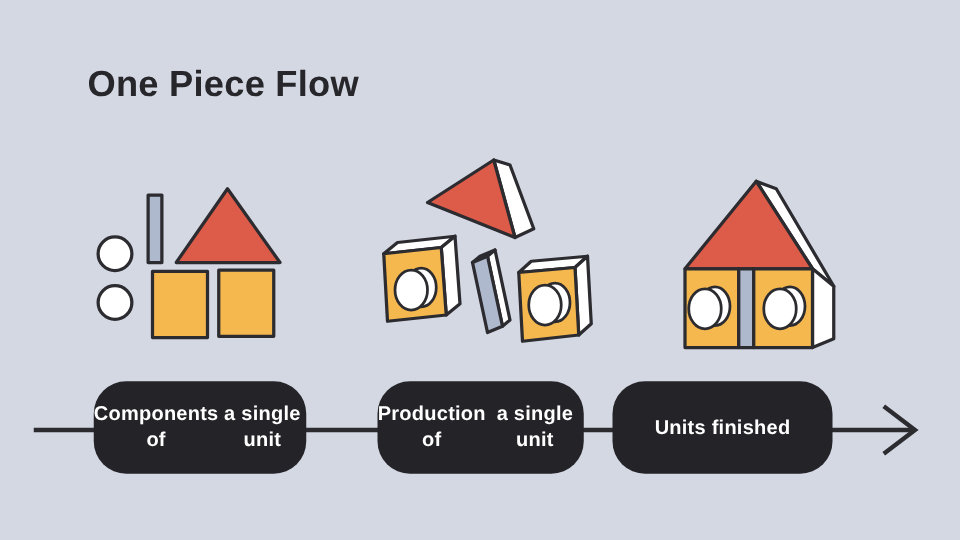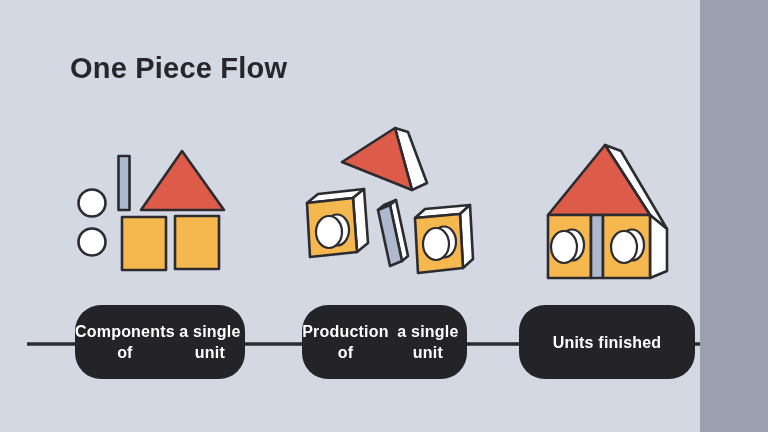--- a/index.html
+++ b/index.html
@@ -2,41 +2,41 @@
 <html style="--bg: #D4D8E3; --ink: #27272B; --box_bg: #232328; --box_text: #FFFFFF; --red: #DC5B49; --orange: #F5B84F; --bar_gray: #AFB9CD; --white: #FFFFFF; --outline: #2B2B30;"><head>
 <meta charset="utf-8">
 <style>
   :root{
     --bg:#D4D8E3; --ink:#27272B; --box_bg:#232328; --box_text:#FFFFFF;
     --red:#DC5B49; --orange:#F5B84F; --bar_gray:#AFB9CD; --white:#FFFFFF; --outline:#2B2B30;
   }
   *{margin:0;padding:0;box-sizing:border-box;}
   html,body{background:#9aa0ad;}
   .slide{
-    position:relative;width:700px;height:432px;overflow:hidden;
+    position:relative;width:768px;height:432px;overflow:hidden;
     background:var(--bg);
     font-family:"Liberation Sans","DejaVu Sans",sans-serif;
     padding-left:42px;
   }
   .title{
     position:absolute;left:70px;top:52px;
     font-size:29px;font-weight:700;letter-spacing:.2px;color:var(--ink);
   }
   .flow-svg{position:absolute;left:0;top:0;width:768px;height:432px;}
   .illus{position:absolute;}
   .illus svg{display:block;overflow:visible;}
   .stage-box{
     position:absolute;top:305px;height:74px;border-radius:26px;
     background:var(--box_bg);color:var(--box_text);
     display:flex;flex-direction:row;align-items:center;justify-content:center;
     text-align:center;font-weight:700;font-size:16px;line-height:21px;letter-spacing:.2px;
   }
   .stage-box.s1{left:75px;width:170px;}
   .stage-box.s2{left:302px;width:165px;}
-  .stage-box.s3{left:519px;width:176px;}
+  .stage-box.s3{left:490px;width:176px;}
 </style>
 </head>
 <body>
 
 <div class="slide">
 
   <svg class="flow-svg" viewBox="0 0 768 432">
     <line x1="27" y1="344" x2="731" y2="344" stroke="var(--outline)" stroke-width="3.5"></line>
     <polyline points="707,325 732,344 707,363" fill="none" stroke="var(--outline)" stroke-width="3.5"></polyline>
   </svg>

